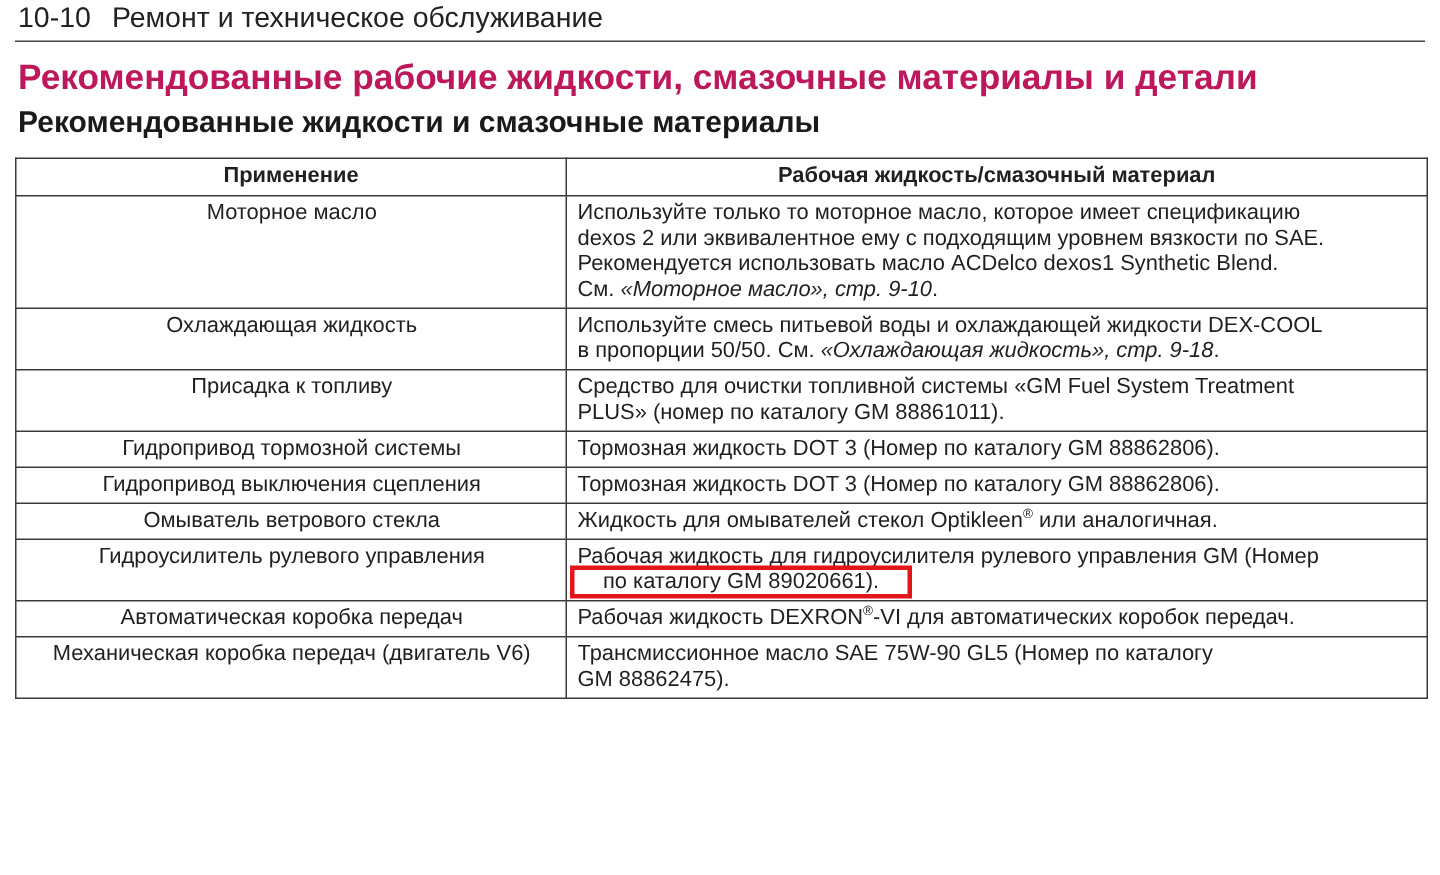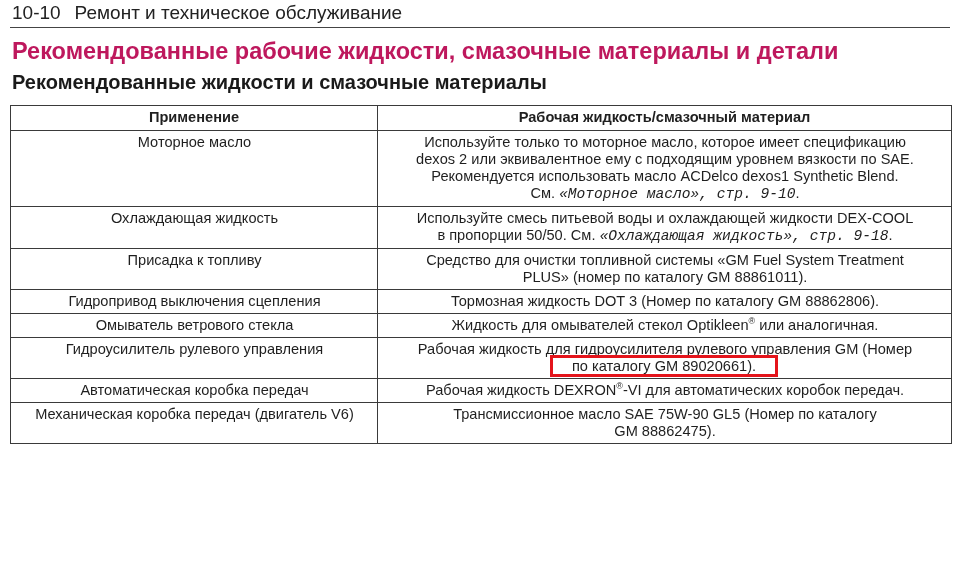--- a/index.html
+++ b/index.html
@@ -73,22 +73,22 @@
       padding: 3px 6px 3px 7px;
     }
     table.spec th {
       font-weight: bold;
       text-align: center;
       padding: 3px 6px 4px 6px;
       font-size: 14.6px;
       height: 17px;
     }
     table.spec td.app { text-align: center; margin-top: 12px; }
-    table.spec td.fluid { text-align: center; }
-    .ital { font-style: italic; font-family: Liberation Mono, monospace; }
+    table.spec td.fluid { text-align: left; }
+    .ital { font-style: italic; }
     sup { font-size: 9px; line-height: 0; }
     .hl {
       outline: 3px solid #e4141b;
       outline-offset: 0px;
       padding: 0 19px;
       margin-left: -2px;
     }
   </style>
 </head>
 <body>
@@ -133,20 +133,26 @@
     </tr>
 
     <tr>
       <td class="app">Присадка к топливу</td>
       <td class="fluid">
         <div>Средство для очистки топливной системы «GM Fuel System Treatment</div>
         <div>PLUS» (номер по каталогу GM 88861011).</div>
       </td>
     </tr>
 
+    <tr>
+      <td class="app">Гидропривод тормозной системы</td>
+      <td class="fluid">
+        <div>Тормозная жидкость DOT 3 (Номер по каталогу GM 88862806).</div>
+      </td>
+    </tr>
 
     <tr>
       <td class="app">Гидропривод выключения сцепления</td>
       <td class="fluid">
         <div>Тормозная жидкость DOT 3 (Номер по каталогу GM 88862806).</div>
       </td>
     </tr>
 
     <tr>
       <td class="app">Омыватель ветрового стекла</td>

